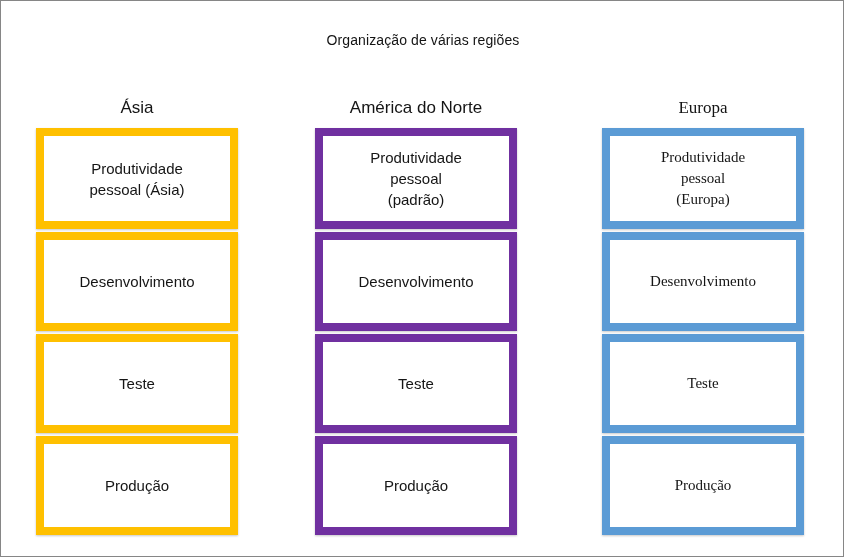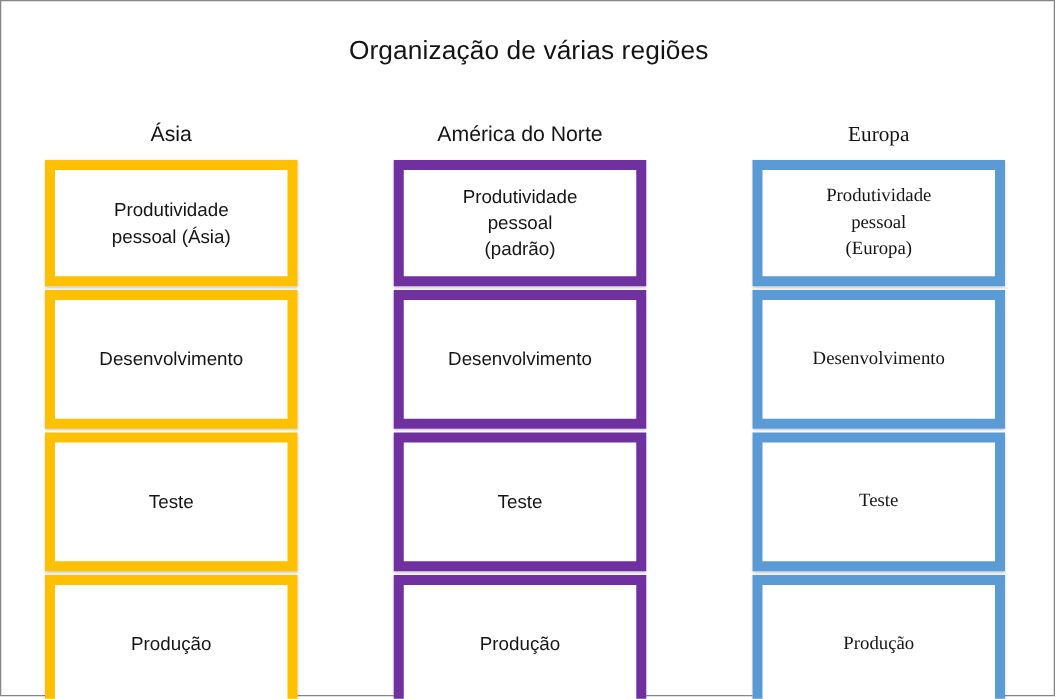--- a/index.html
+++ b/index.html
@@ -24,21 +24,21 @@
     box-sizing: border-box;
   }
 
   
   .title {
     position: absolute;
     left: 0;
     top: 27px;
     width: 844px;
     text-align: center;
-    font-size: 21px;
+    font-size: 14px;
     line-height: 25px;
     color: #141414;
     letter-spacing: 0.1px;
   }
   .title-line { display: block; }
 
   
   .columns {
     position: absolute;
     left: 0;
@@ -80,21 +80,21 @@
     text-align: center;
     font-size: 15px;
     line-height: 21px;
     color: #151515;
     margin-bottom: 3px;
     box-shadow: 0 1px 2px rgba(0,0,0,0.22);
   }
   .node:last-child { margin-bottom: 0; text-align: right; }
 
   .node-h4 { height: 101px; }
-  .node-h3 { height: 111px; }
+  .node-h3 { height: 99px; }
 
   .node-label {
     display: block;
     padding: 0 6px;
     white-space: pre-line;
   }
 </style>
 </head>
 <body>
 

